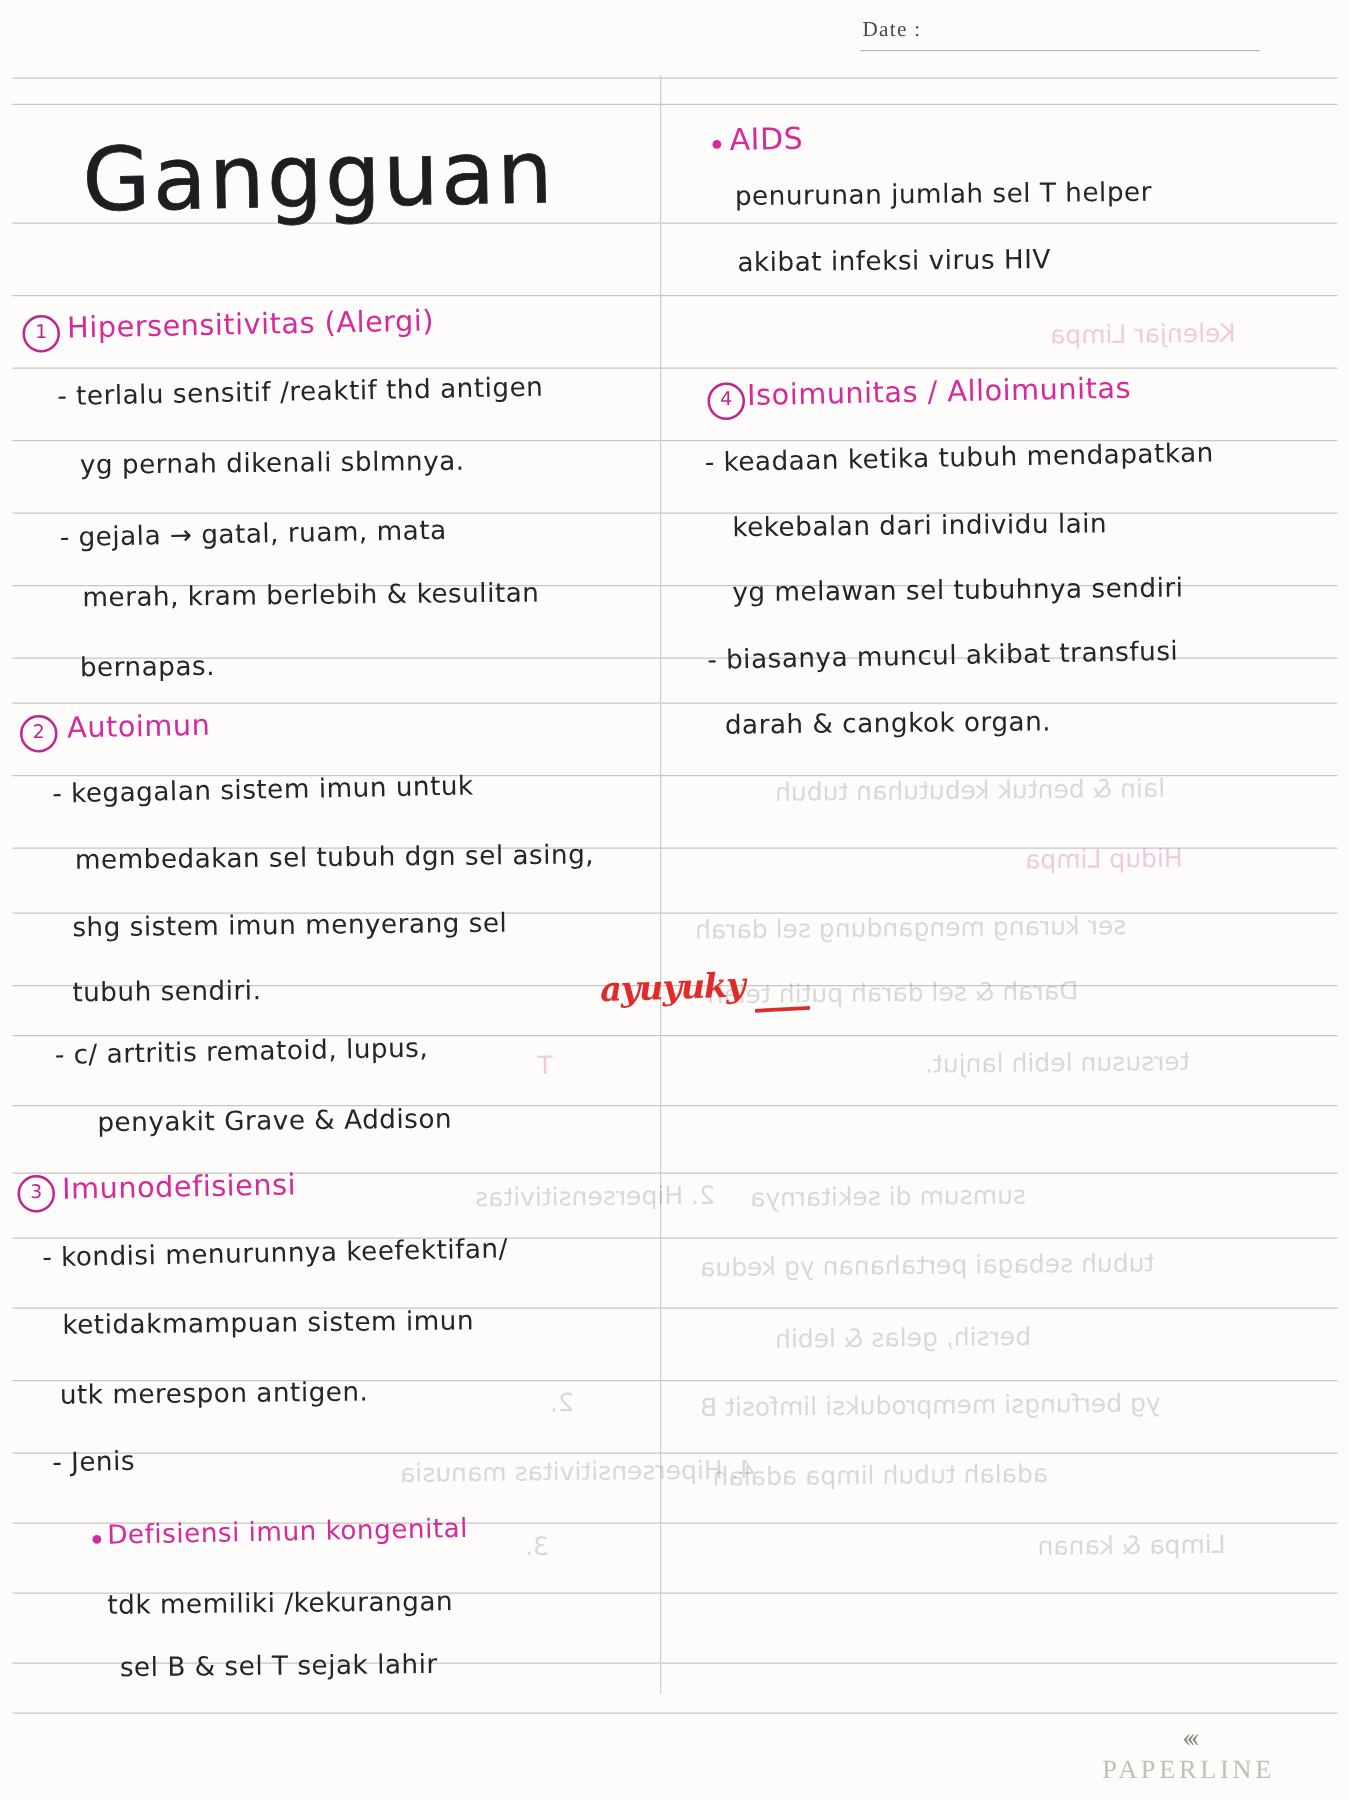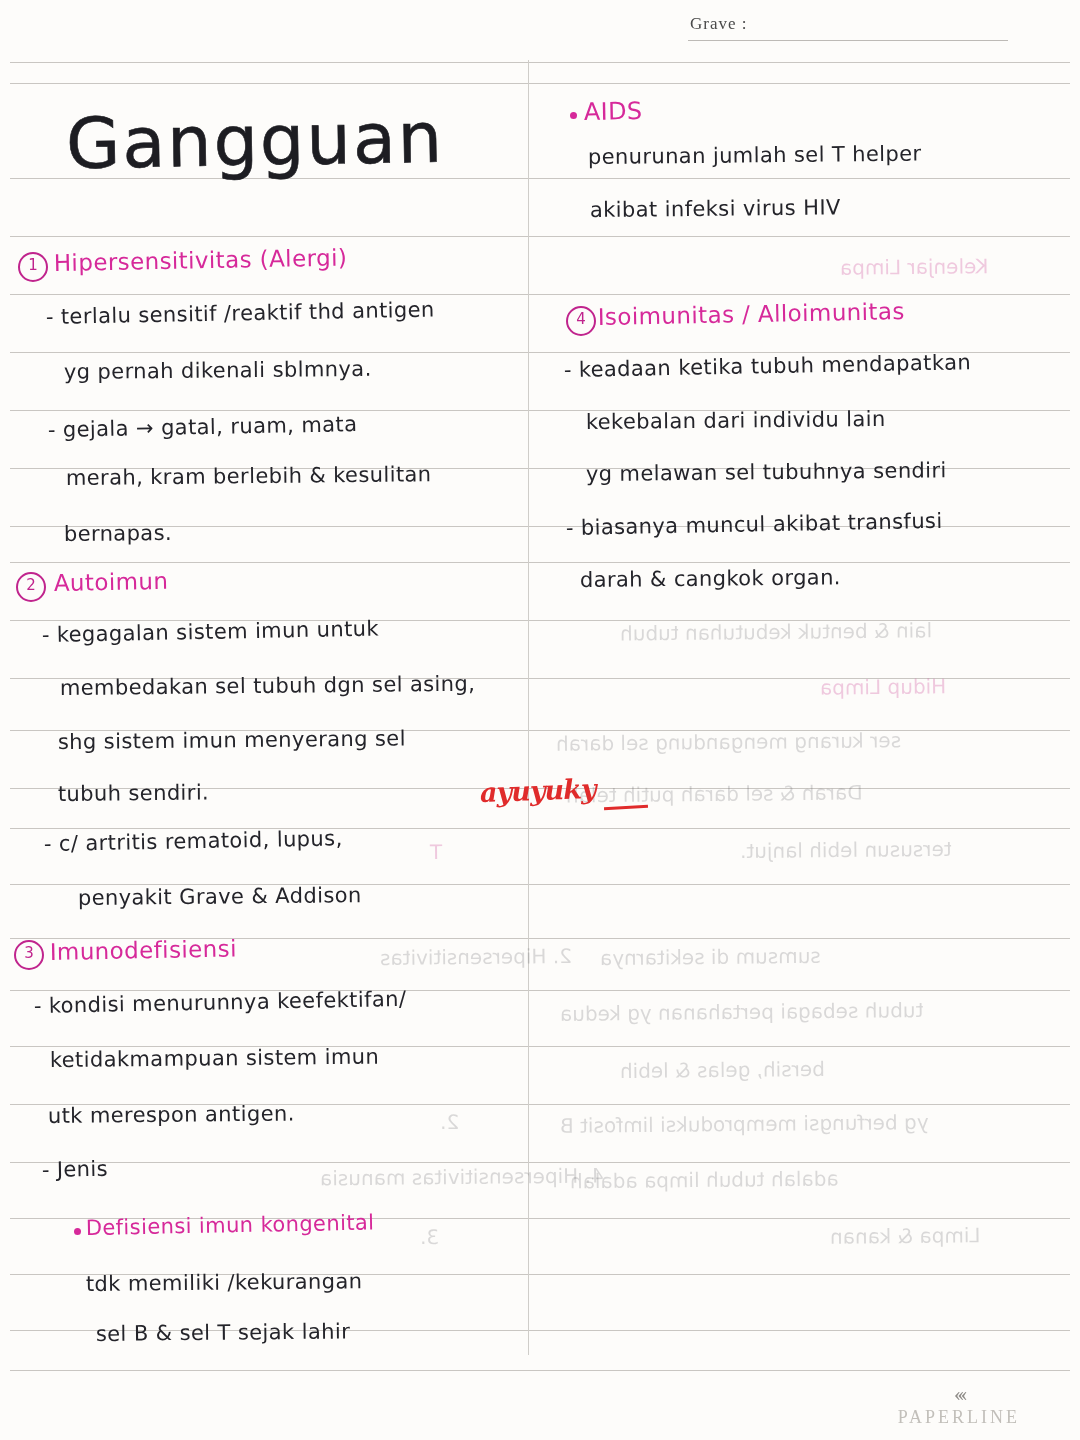--- a/index.html
+++ b/index.html
@@ -151,21 +151,21 @@
     text-align: center;
     color: #b9b6b1;
     font-family: "Liberation Serif", serif;
   }
   .brand .chev {
     font-size: 22px;
     letter-spacing: -4px;
     color: #8f8c88;
   }
   .brand .name {
-    font-size: 18px;
+    font-size: 21px;
     letter-spacing: 3px;
     color: #c2bfba;
   }
 </style>
 </head>
 <body>
 
 <div class="page">
 
   <div class="rules">
@@ -190,21 +190,21 @@
     <div class="rule" style="top:1046px"></div>
     <div class="rule" style="top:1104px"></div>
     <div class="rule" style="top:1162px"></div>
     <div class="rule" style="top:1218px"></div>
     <div class="rule" style="top:1274px"></div>
     <div class="rule" style="top:1330px"></div>
     <div class="rule" style="top:1370px"></div>
     <div class="vline" style="left:528px"></div>
   </div>
 
-  <div class="date-row">Grave :</div>
+  <div class="date-row">Date :</div>
   <div class="date-underline"></div>
 
   <div class="ghost" style="left:620px; top:620px;">lain &amp; bentuk kebutuhan tubuh</div>
   <div class="ghost pinkish" style="left:820px; top:675px;">Hidup Limpa</div>
   <div class="ghost pinkish" style="left:840px; top:255px;">Kelenjar Limpa</div>
   <div class="ghost" style="left:556px; top:730px;">ser kurang mengandung sel darah</div>
   <div class="ghost" style="left:566px; top:782px;">Darah &amp; sel darah putih telah</div>
   <div class="ghost" style="left:740px; top:838px;">tersusun lebih lanjut.</div>
   <div class="ghost" style="left:600px; top:945px;">sumsum di sekitarnya</div>
   <div class="ghost" style="left:560px; top:1000px;">tubuh sebagai pertahanan yg kedua</div>

